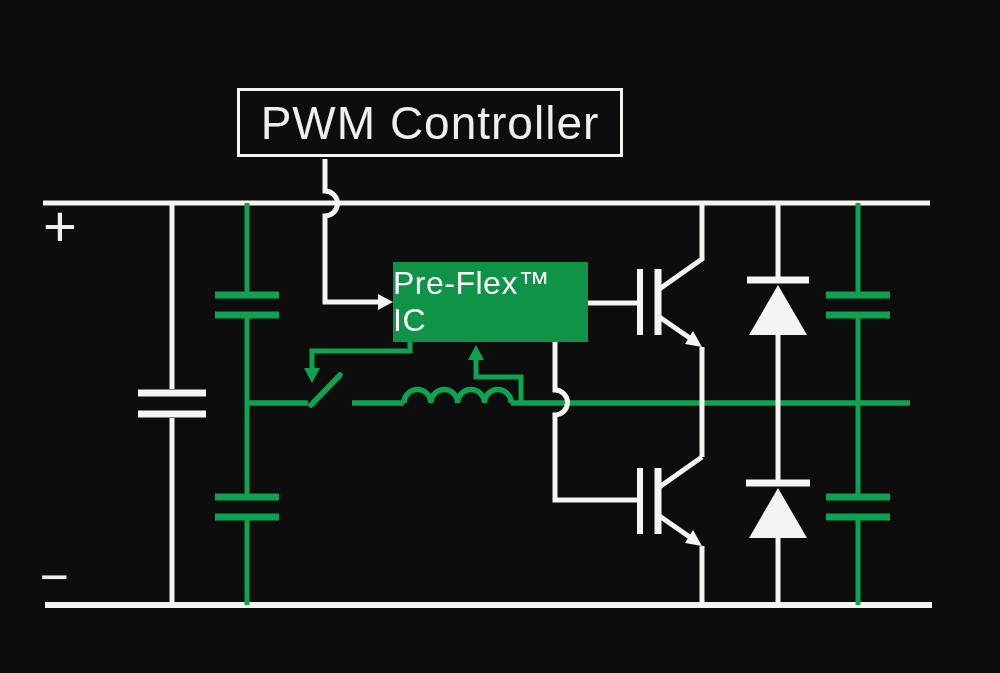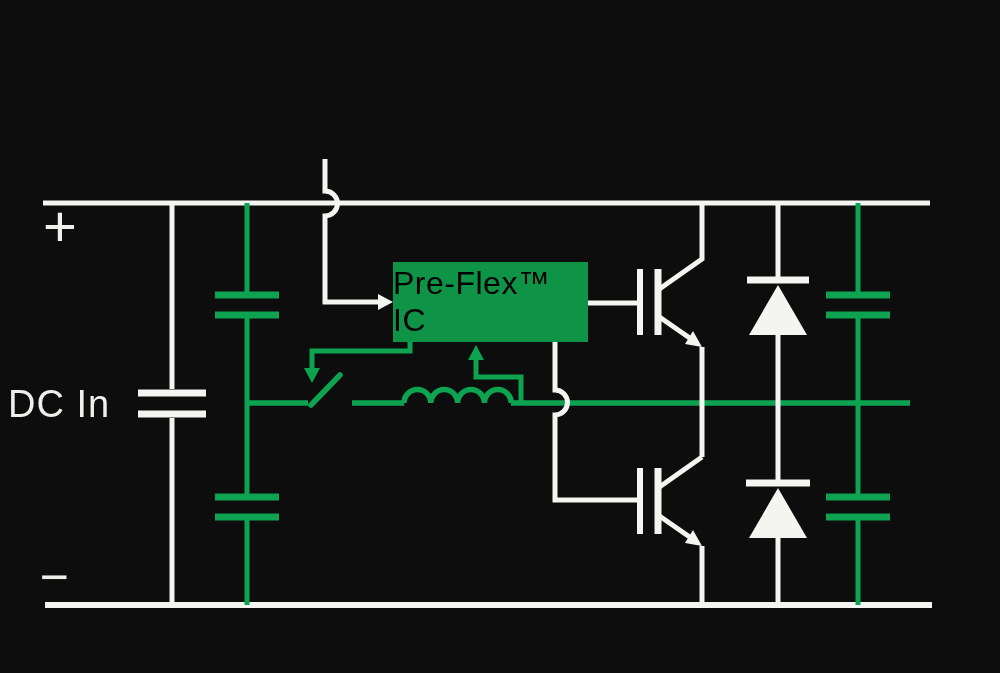--- a/index.html
+++ b/index.html
@@ -27,21 +27,21 @@
     box-sizing:border-box;
     display:flex;align-items:center;justify-content:center;
     background:transparent;
   }
   .pwm-box .txt{font-size:46px;letter-spacing:1px;color:var(--label-white,#eef0ec);}
   .ic-box{
     position:absolute;left:393px;top:262px;width:195px;height:80px;
     background:var(--ic-green,#0e9347);
     display:flex;align-items:center;justify-content:center;
   }
-  .ic-box .txt{font-size:32px;letter-spacing:0.5px;color:#000000;}
+  .ic-box .txt{font-size:32px;letter-spacing:0.5px;color:#ffffff;}
   .dcin{left:8px;top:383px;font-size:38px;letter-spacing:1px;}
   .acout{left:866px;top:428px;font-size:38px;letter-spacing:1px;}
   .plus{left:40px;top:196px;width:40px;text-align:center;font-size:58px;line-height:60px;}
   .minus{left:36px;top:552px;width:36px;text-align:center;font-size:50px;line-height:50px;}
 </style>
 </head>
 <body>
 
 <div class="stage">
 
@@ -133,22 +133,24 @@
     </g>
 
     <g>
       <line class="w" stroke-width="7" x1="746" y1="483" x2="810" y2="483"></line>
       <polygon class="wf" points="778,488 749,538 807,538"></polygon>
       <line class="w" stroke-width="5" x1="778" y1="537" x2="778" y2="605"></line>
     </g>
 
   </svg>
 
+  <div class="pwm-box">
+    <span class="txt">PWM Controller</span>
+  </div>
 
   <div class="ic-box">
     <span class="txt">Pre-Flex™ IC</span>
   </div>
 
   <div class="lbl plus">+</div>
   <div class="lbl minus">−</div>
-  <div class="lbl dcin">DC In</div>
 
 </div>
 
 </body></html>

